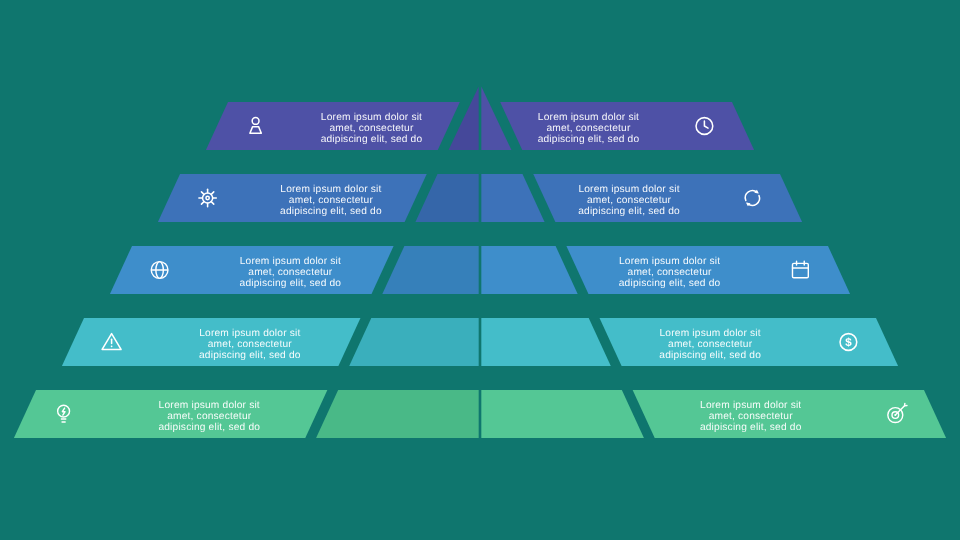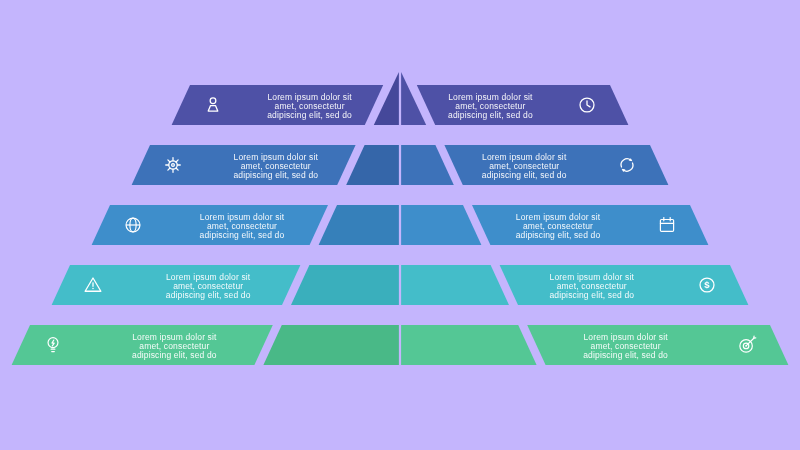--- a/index.html
+++ b/index.html
@@ -1,17 +1,17 @@
 <!DOCTYPE html>
 <html><head>
 <meta charset="utf-8">
 <style>
   html,body{margin:0;padding:0;background:#ffffff;}
   .stage{
-    position:relative;width:800px;height:450px;background:#c4b5fd;overflow:hidden;
+    position:relative;width:800px;height:450px;background:#0f766e;overflow:hidden;
     font-family:"Liberation Sans", sans-serif;
   }
   svg text{
     font-family:"Liberation Sans", sans-serif;
   }
   .seg-text{
     fill:#ffffff;opacity:.95;font-size:8.5px;letter-spacing:.15px;
   }
 </style>
 </head>

